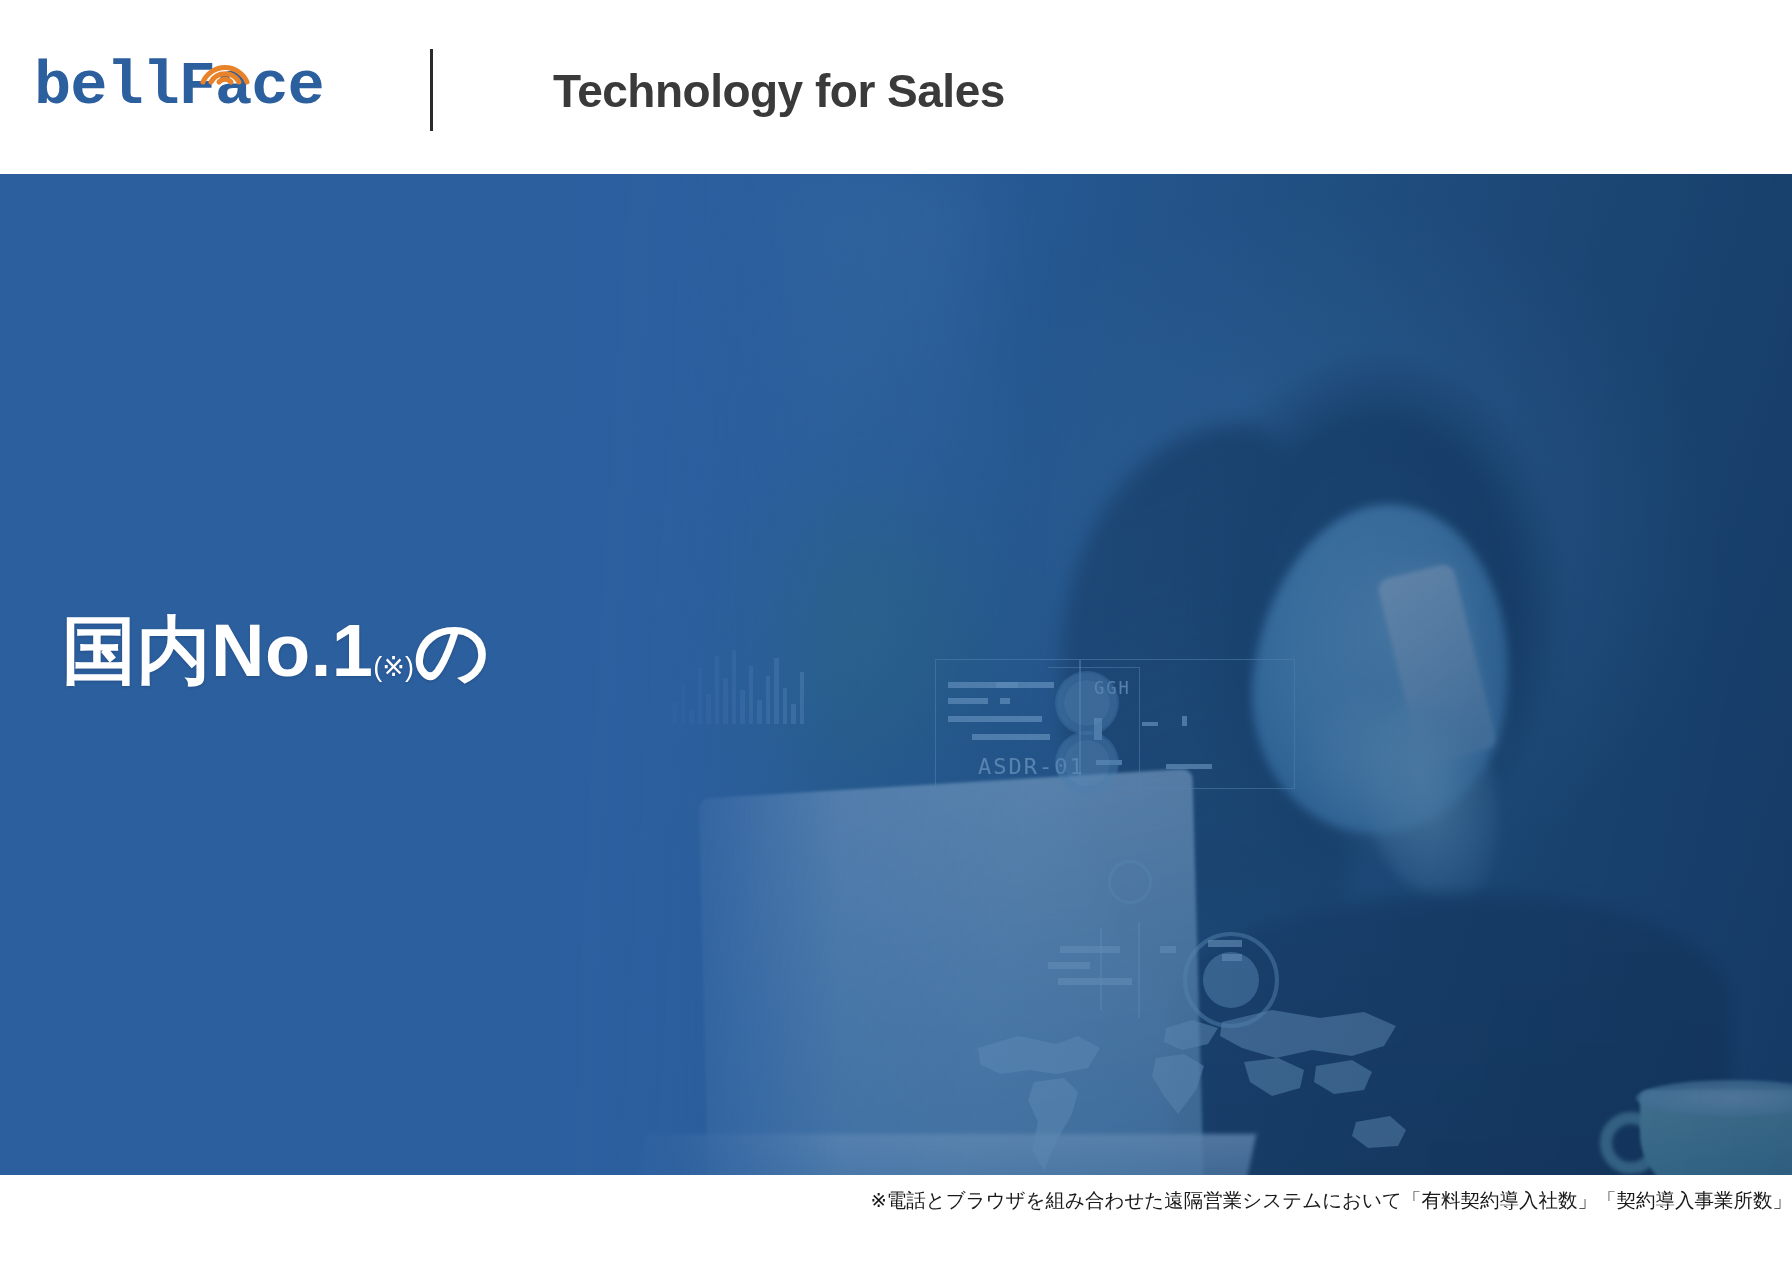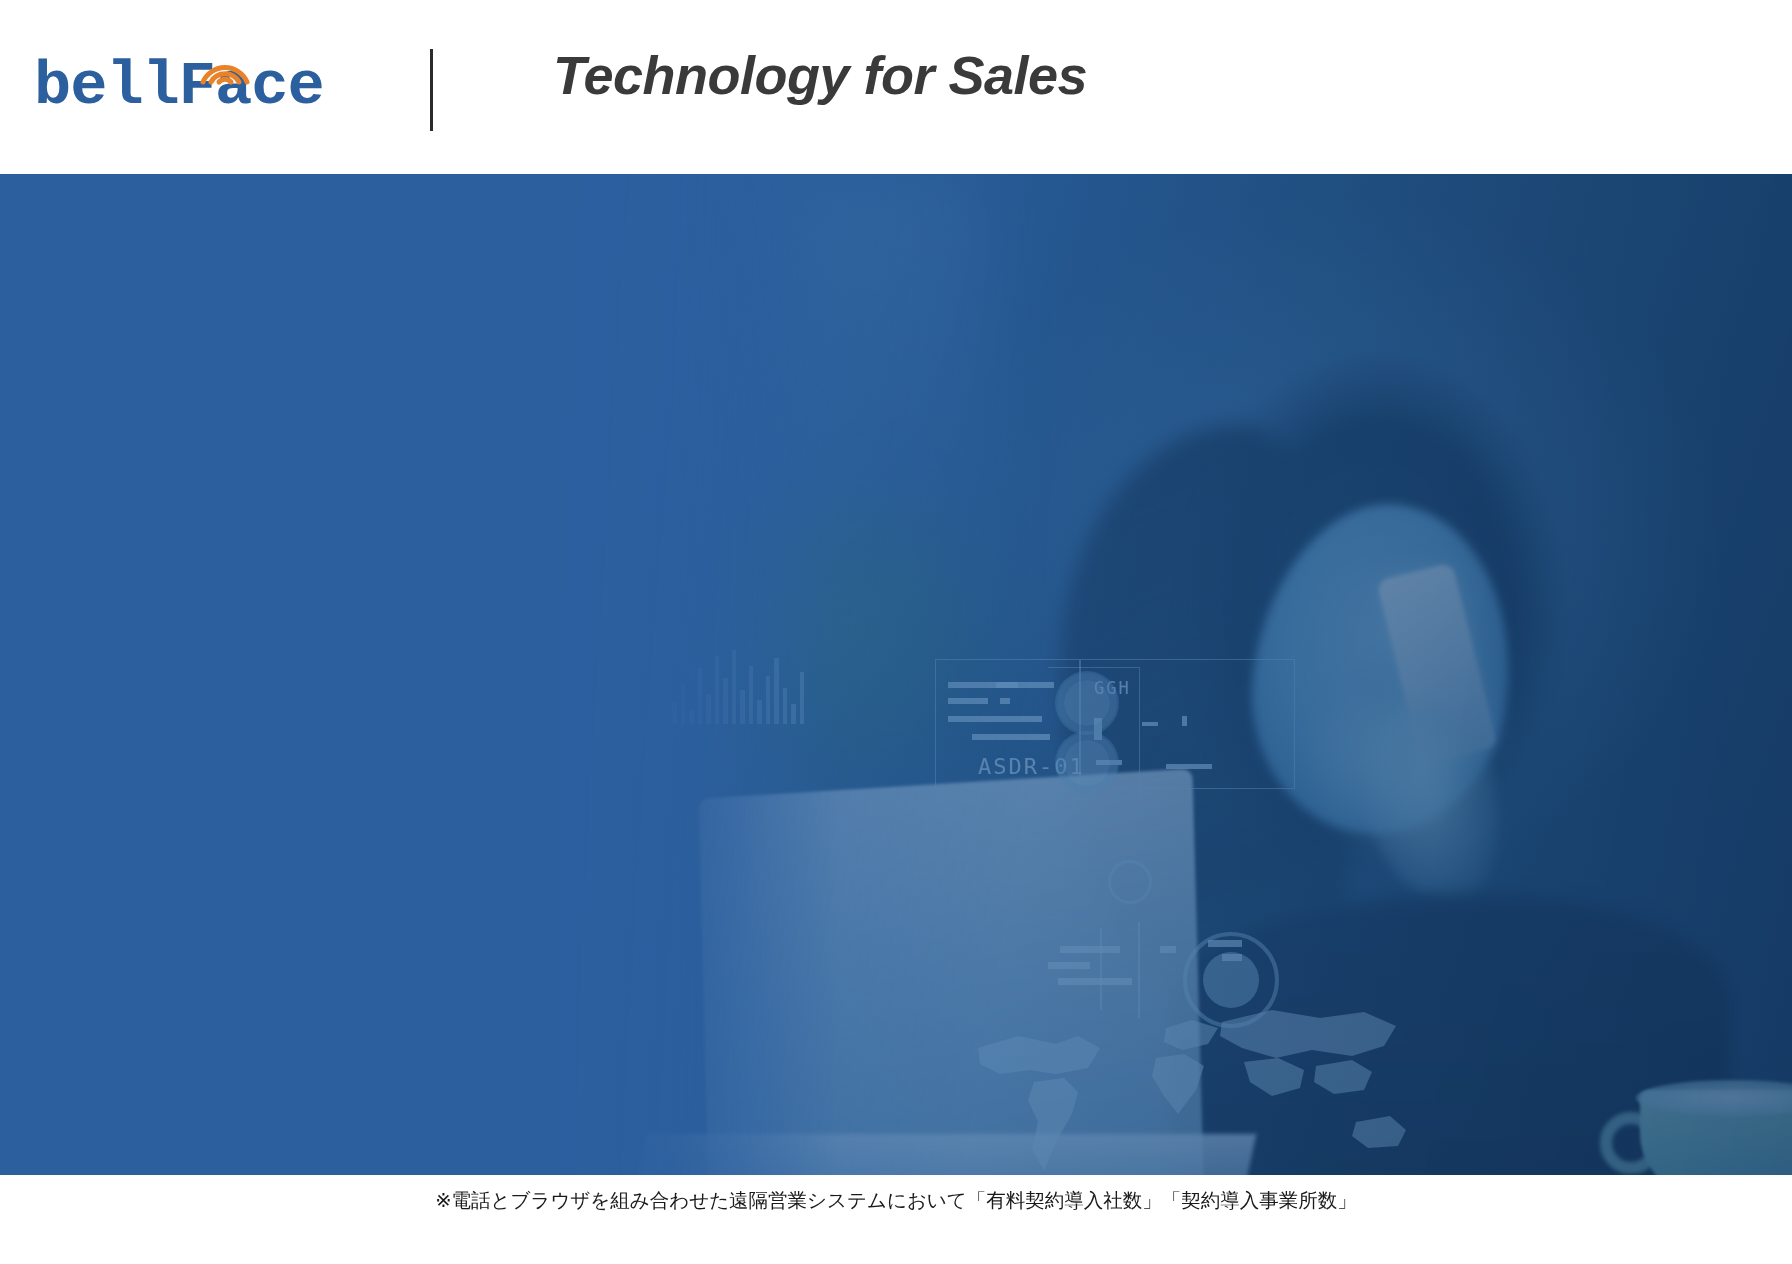--- a/index.html
+++ b/index.html
@@ -39,27 +39,26 @@
     pointer-events:none;
   }
   .divider {
     position:absolute;
     left:430px; top:49px;
     width:3px; height:82px;
     background:#2b2b2b;
   }
   .tagline {
     position:absolute;
-    left:553px; top:44px;
-    font-size:54px;
+    left:553px; top:64px;
+    font-size:46px;
     font-weight:700;
     color:#3a3a3a;
     letter-spacing:-0.5px;
     font-family:"Liberation Sans", sans-serif;
-    font-style:italic;
   }
 
   
   .hero {
     position:absolute; left:0; top:174px;
     width:1792px; height:1001px;
     overflow:hidden;
     background:#2c5f9e;
   }
   
@@ -273,21 +272,21 @@
   .footnote {
     position:absolute; left:0; top:1175px;
     width:1792px; height:89px;
     background:#ffffff;
     color:#1a1a1a;
     font-size:19.5px;
     line-height:1.62;
     text-align:center;
     padding-top:10px;
   }
-  .footnote div { white-space:nowrap; }
+  .footnote div { white-space:nowrap;text-align:right; }
 </style>
 </head>
 <body>
 
 <div class="slide">
 
   <div class="header">
     <div class="logo-wrap">
       <span class="logo-text">bellFace</span>
       <span class="logo-wifi">
@@ -391,20 +390,23 @@
       <div class="cup-handle"></div>
       <div class="cup"></div>
       <div class="cup-rim"></div>
 
       <div class="tint"></div>
       <div class="flat-left"></div>
       <div class="flat-fade"></div>
     </div>
 
     <div class="headline">
+      <div>
+        <span>国内No.1</span><span class="mark">(※)</span><span>の</span>
+      </div>
     </div>
   </div>
 
   <div class="footnote">
     <div>※電話とブラウザを組み合わせた遠隔営業システムにおいて「有料契約導入社数」「契約導入事業所数」</div>
   </div>
 
 </div>
 
 </body></html>

